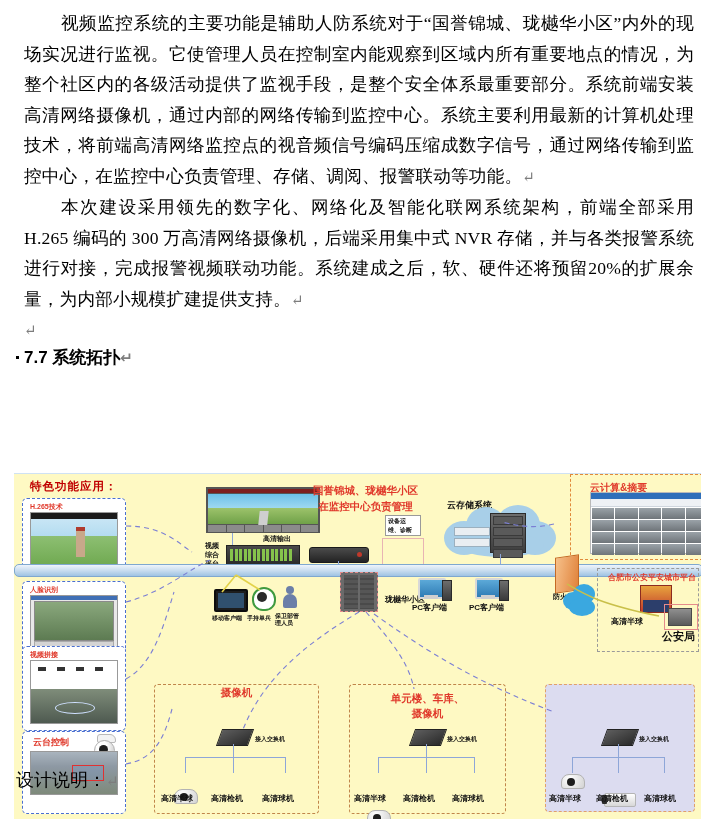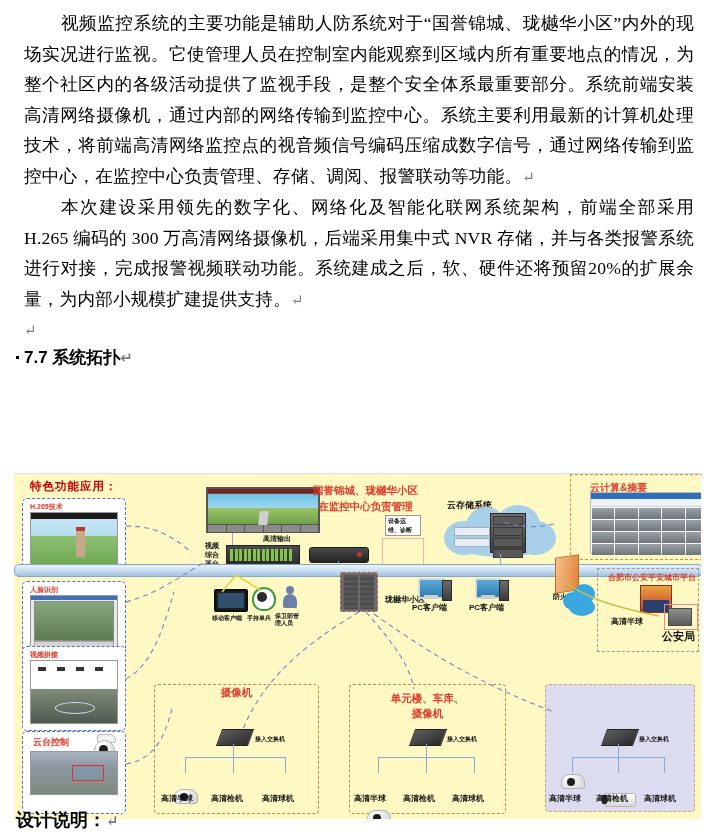--- a/index.html
+++ b/index.html
@@ -165,23 +165,23 @@
   .person{position:absolute;width:16px;height:22px;}
   .person .h{position:absolute;left:4px;top:0;width:8px;height:8px;border-radius:50%;background:#6b7fa8;}
   .person .b{position:absolute;left:1px;top:8px;width:14px;height:14px;border-radius:7px 7px 2px 2px;background:#6b7fa8;}
   .soldier{position:absolute;width:20px;height:22px;}
   .soldier .sh{position:absolute;left:0;top:0;width:20px;height:20px;border:2px solid #3f9a3f;border-radius:50% 50% 45% 45%;background:#fff;}
   .soldier .in{position:absolute;left:5px;top:5px;width:10px;height:10px;border-radius:50%;background:#2a2a2a;}
   .mob{position:absolute;width:30px;height:19px;background:#1d1d1d;border:2px solid #0d0d0d;border-radius:2px;}
   .mob:after{content:"";position:absolute;left:2px;top:2px;right:2px;bottom:2px;background:#30506e;}
 
   .caption-bottom{
-    position:absolute;left:16px;top:808px;
+    position:absolute;left:16px;top:768px;
     font-family:"Liberation Serif","DejaVu Serif",serif;
-    font-weight:bold;font-size:18px;
+    font-weight:normal;font-size:18px;
   }
 </style>
 </head>
 <body>
 
 <div class="doc">
 
   <p class="para indent"><span>视频监控系统的主要功能是辅助人防系统对于“国誉锦城、珑樾华小区”内外的现场实况进行监视。它使管理人员在控制室内能观察到区域内所有重要地点的情况，为整个社区内的各级活动提供了监视手段，是整个安全体系最重要部分。系统前端安装高清网络摄像机，通过内部的网络传输到监控中心。系统主要利用最新的计算机处理技术，将前端高清网络监控点的视音频信号编码压缩成数字信号，通过网络传输到监控中心，在监控中心负责管理、存储、调阅、报警联动等功能。</span><span class="pilcrow">↵</span></p>
 
   <p class="para indent"><span>本次建设采用领先的数字化、网络化及智能化联网系统架构，前端全部采用 H.265 编码的 300 万高清网络摄像机，后端采用集中式 NVR 存储，并与各类报警系统进行对接，完成报警视频联动功能。系统建成之后，软、硬件还将预留20%的扩展余量，为内部小规模扩建提供支持。</span><span class="pilcrow">↵</span></p>

